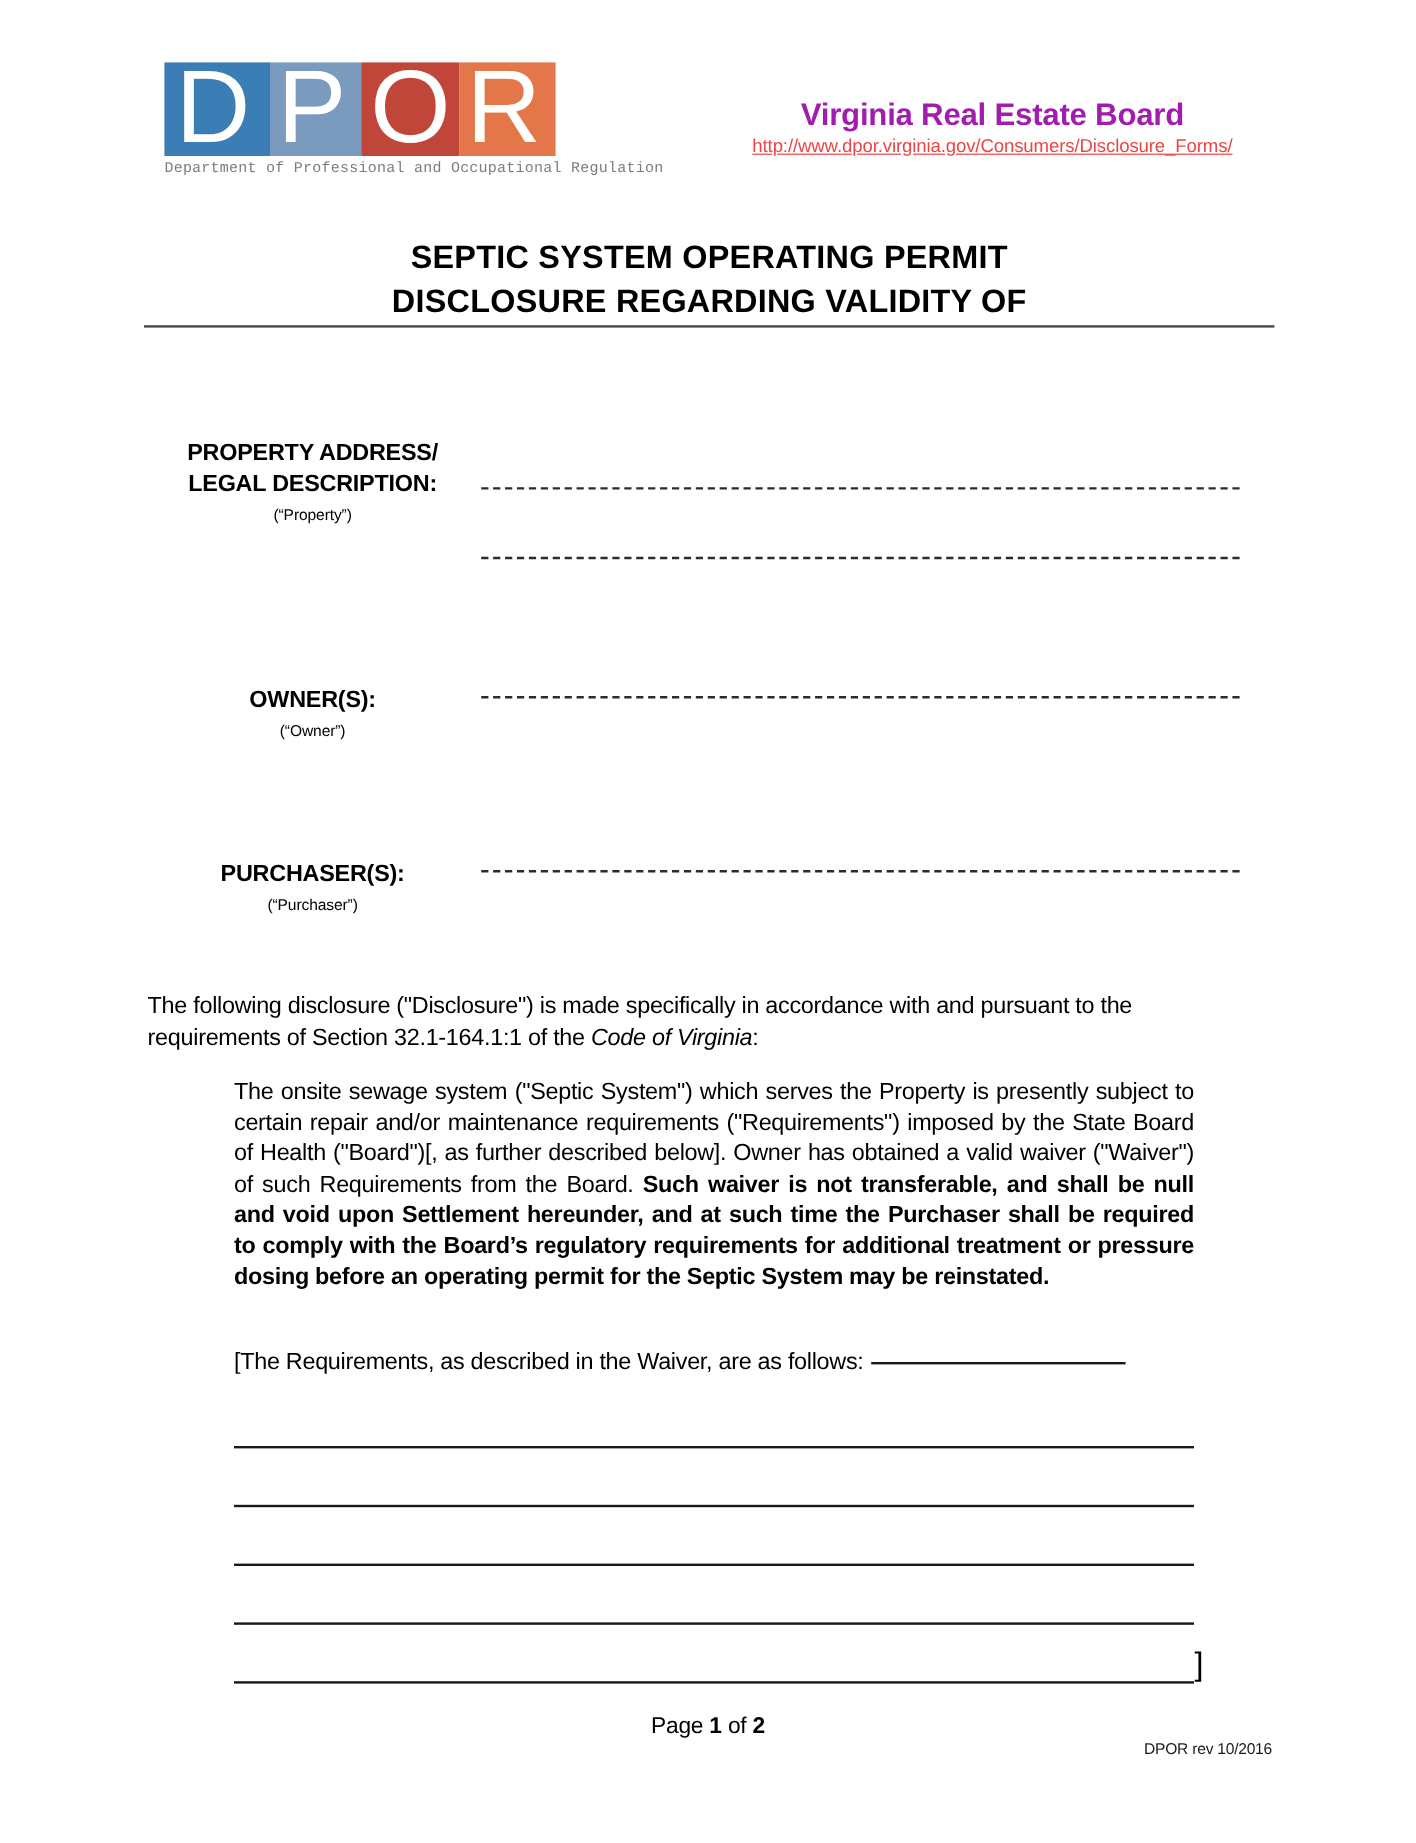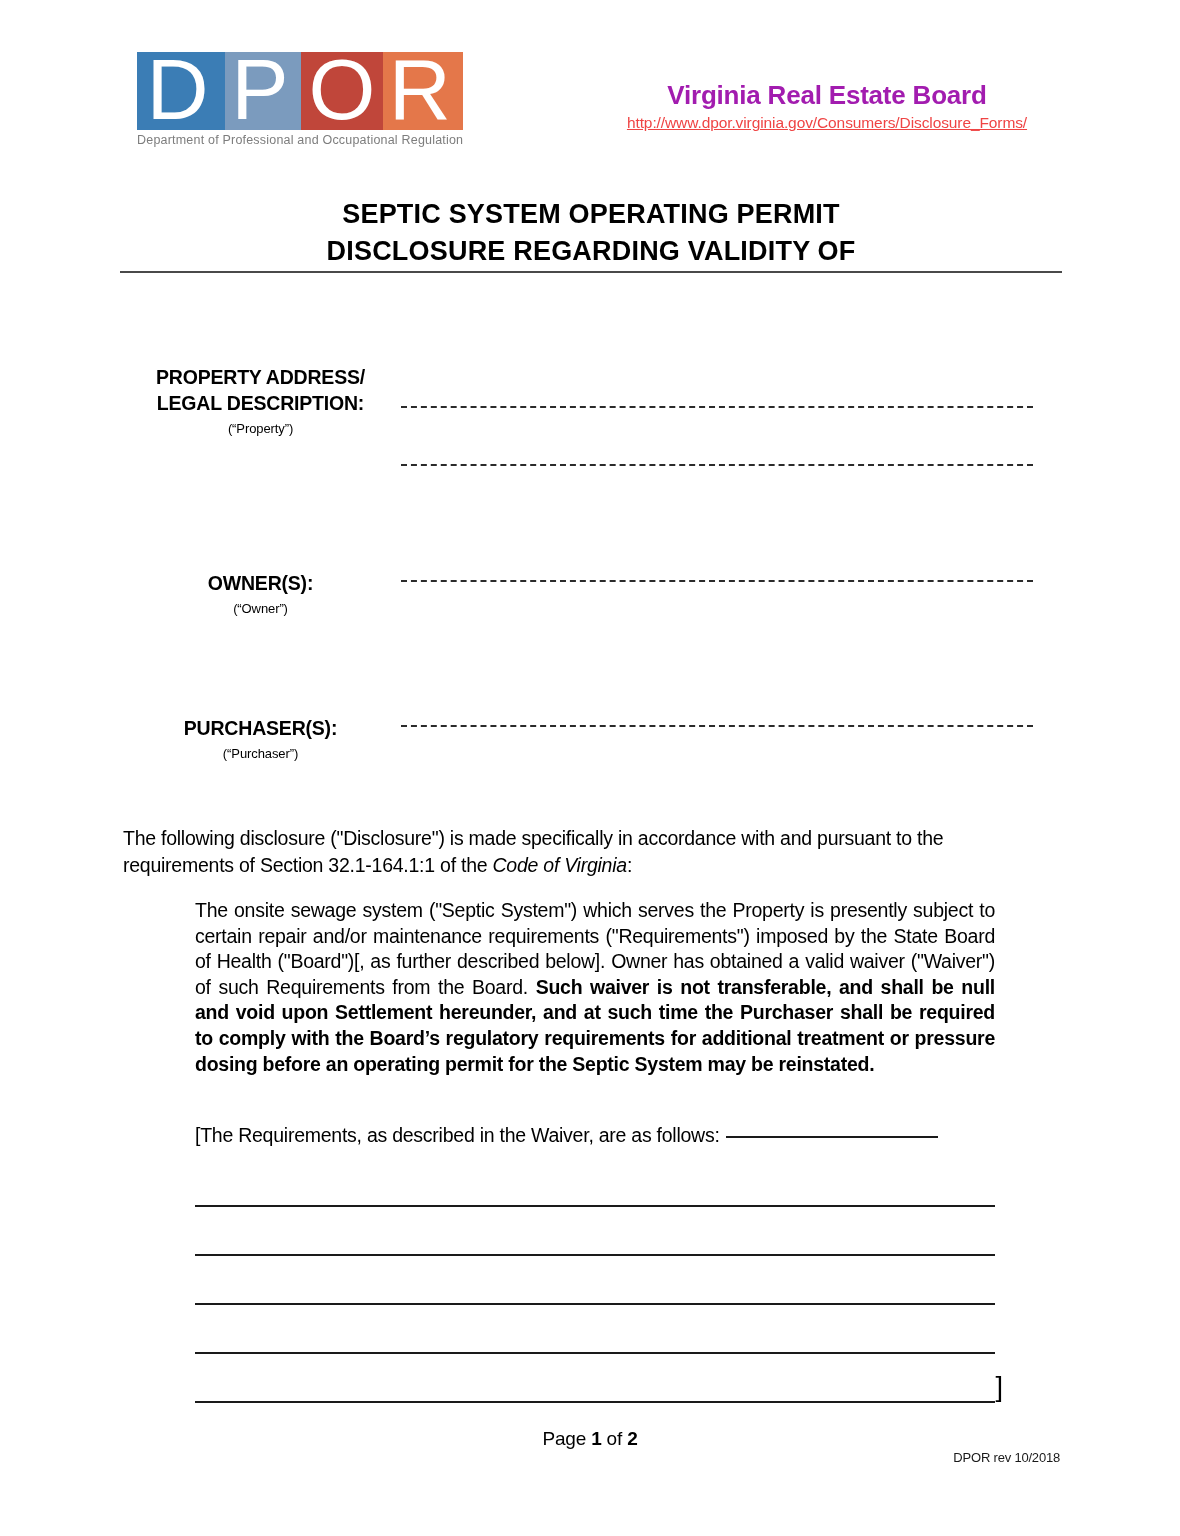--- a/index.html
+++ b/index.html
@@ -62,21 +62,21 @@
     letter-spacing: 0px;
     -webkit-text-stroke: 0px;
   }
   .tile-d span.glyph { font-size: 86px; left: 46%; }
   .tile-p span.glyph { font-size: 86px; left: 46%; }
   .tile-o span.glyph { font-size: 86px; }
   .tile-r span.glyph { font-size: 86px; left: 46%; }
 
   .logo-tagline {
     margin-top: 3px;
-    font-family: Liberation Sans, sans-serif;
+    font-family: Liberation Mono, monospace;
     font-size: 12.5px;
     color: #7d7d7d;
     letter-spacing: 0.2px;
     white-space: nowrap;
   }
 
   .agency-block {
     position: absolute;
     right: 118px;
     top: 28px;
@@ -345,15 +345,15 @@
     <div class="blank-row">
       <div class="rule"></div>
     </div>
     <div class="blank-row">
       <div class="rule"></div>
       <div class="bracket">]</div>
     </div>
   </div>
 
   <div class="footer-page"><span>Page </span><b>1</b><span> of </span><b>2</b></div>
-  <div class="footer-rev">DPOR rev 10/2018</div>
+  <div class="footer-rev">DPOR rev 10/2016</div>
 
 </div>
 
 </body></html>

